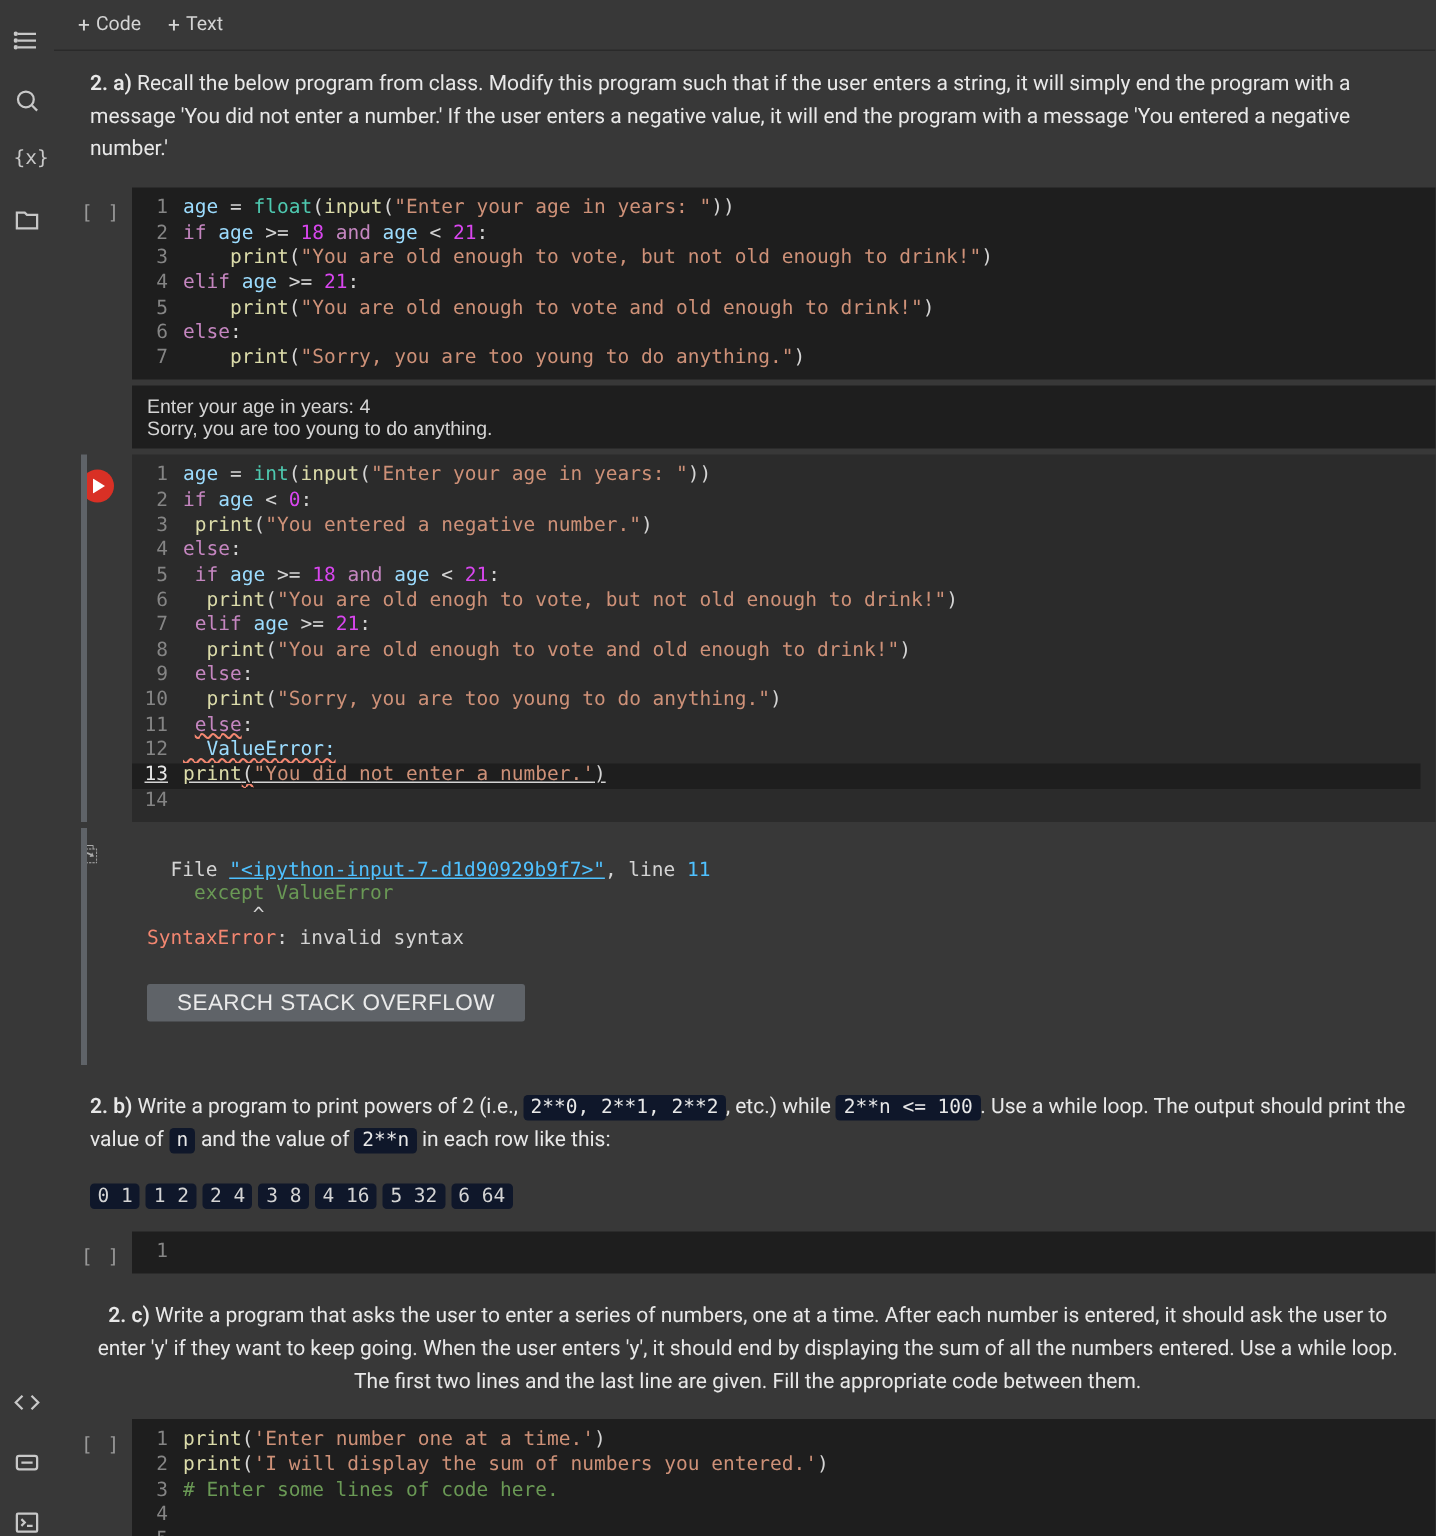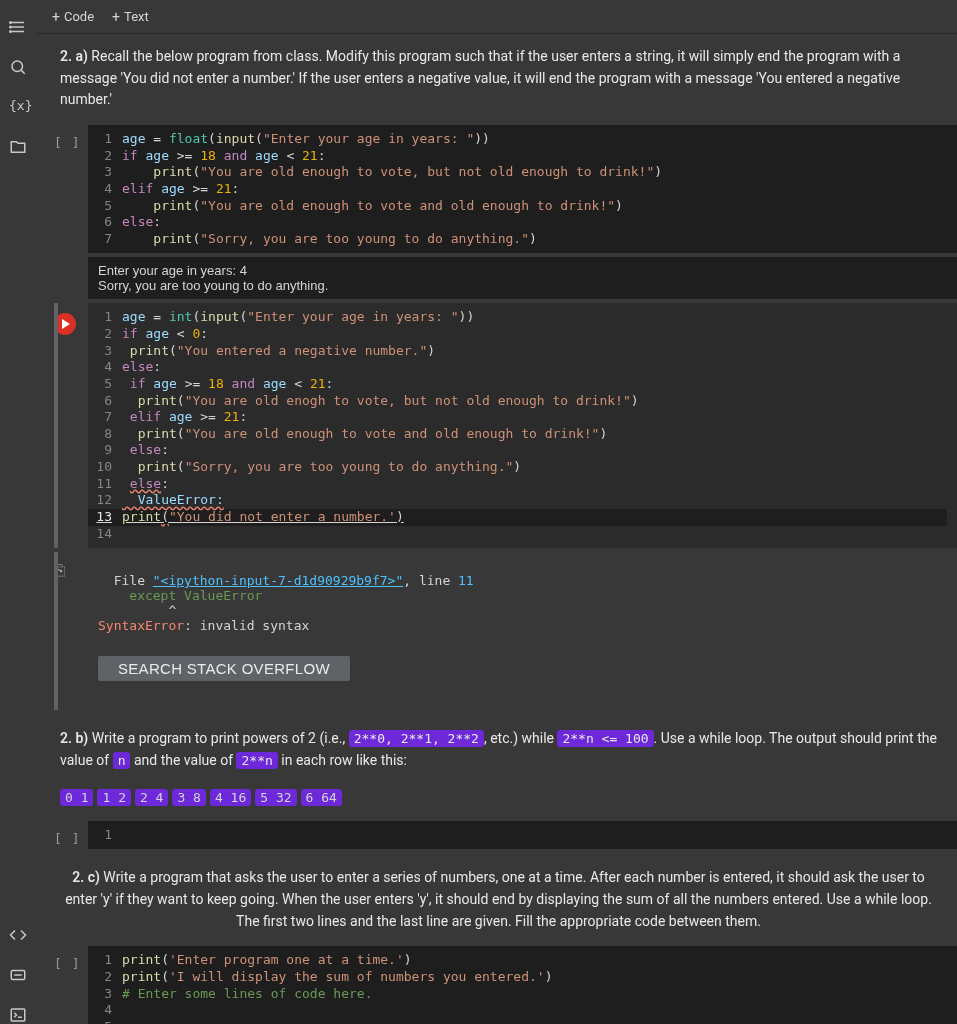--- a/index.html
+++ b/index.html
@@ -47,21 +47,21 @@
 .content { flex: 1; overflow-y: auto; padding: 12px 0 0 0; }
 .text-cell {
   color: #e8e8e8;
   font-size: 14px;
   line-height: 1.55;
   padding: 0 20px 14px 24px;
 }
 .text-cell b { font-weight: 600; }
 .inline-code {
   font-family: "Menlo", "Monaco", "Consolas", monospace;
-  background: #6d28d9;
+  background: #0f172a;
   padding: 1px 5px;
   border-radius: 3px;
   font-size: 13px;
 }
 .output-row {
   font-family: "Menlo", "Monaco", "Consolas", monospace;
   font-size: 13px;
   padding: 4px 24px 16px 24px;
 }
 .output-row .inline-code { margin-right: 4px; }
@@ -111,21 +111,21 @@
   margin-right: 10px;
   user-select: none;
 }
 .code-line.current .ln { color: #e8e8e8; }
 .code-line.current { background: #1e1e1e; text-decoration: underline; }
 .ind { color: #404040; }
 .kw { color: #c586c0; }
 .fn { color: #dcdcaa; }
 .bi { color: #4ec9b0; }
 .str { color: #ce9178; }
-.num { color: #eab308; }
+.num { color: #d946ef; }
 .op { color: #d4d4d4; }
 .cm { color: #6a9955; }
 .va { color: #9cdcfe; }
 .output-block {
   flex: 1;
   background: #1e1e1e;
   font-family: Liberation Sans, sans-serif;
   font-size: 13px;
   padding: 6px 10px;
   color: #d4d4d4;
@@ -280,21 +280,21 @@
     </div>
 
     <div class="text-cell" style="padding-top:14px;text-align:center;">
       <b>2. c)</b><span> Write a program that asks the user to enter a series of numbers, one at a time. After each number is entered, it should ask the user to enter 'y' if they want to keep going. When the user enters 'y', it should end by displaying the sum of all the numbers entered. Use a while loop.</span><br>
       <span>The first two lines and the last line are given. Fill the appropriate code between them.</span>
     </div>
 
     <div class="code-cell">
       <div class="gutter"><span class="exec">[ ]</span></div>
       <div class="code-area">
-        <div class="code-line"><span class="ln">1</span><span class="fn">print</span><span class="op">(</span><span class="str">'Enter program one at a time.'</span><span class="op">)</span></div>
+        <div class="code-line"><span class="ln">1</span><span class="fn">print</span><span class="op">(</span><span class="str">'Enter number one at a time.'</span><span class="op">)</span></div>
         <div class="code-line"><span class="ln">2</span><span class="fn">print</span><span class="op">(</span><span class="str">'I will display the sum of numbers you entered.'</span><span class="op">)</span></div>
         <div class="code-line"><span class="ln">3</span><span class="cm"># Enter some lines of code here.</span></div>
         <div class="code-line"><span class="ln">4</span></div>
         <div class="code-line"><span class="ln">5</span></div>
 
       </div>
     </div>
 
   </div>
 </div>

